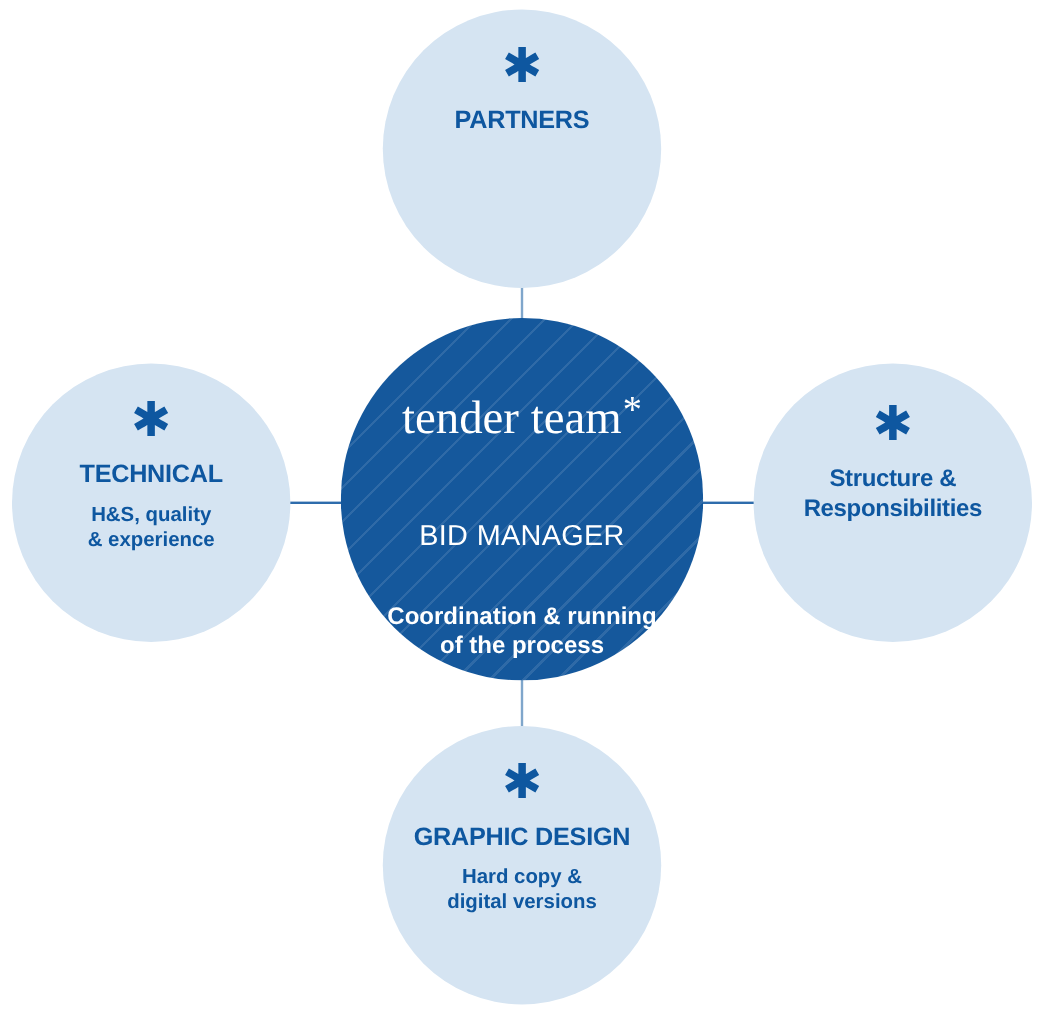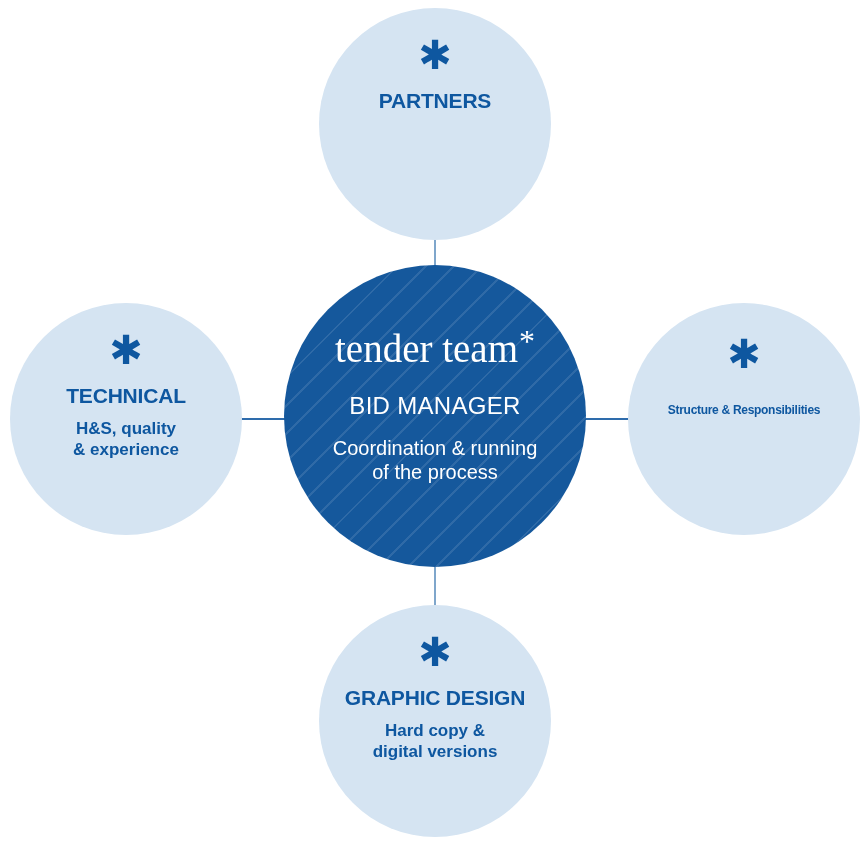--- a/index.html
+++ b/index.html
@@ -60,60 +60,60 @@
     white-space: pre-line;
     letter-spacing: -0.2px;
   }
   .sat-sub {
     font-weight: bold;
     font-size: 17px;
     line-height: 1.25;
     margin-top: 10px;
     white-space: pre-line;
   }
-  .sat-sub.small { font-size: 12px; letter-spacing: -0.3px; margin-top: 28px; }
+  .sat-sub.small { font-size: 20px; letter-spacing: -0.3px; margin-top: 12px; }
 
   .central {
     width: 302px;
     height: 302px;
     left: 284px;
     top: 265px;
     color: #ffffff;
     background-color: #15589c;
     background-image: repeating-linear-gradient(
       135deg,
       rgba(255, 255, 255, 0.11) 0px,
       rgba(255, 255, 255, 0.11) 2px,
       rgba(255, 255, 255, 0)   2px,
       rgba(255, 255, 255, 0)   20px
     );
     padding-top: 64px;
+    gap: 41px;
   }
   .logo {
     font-family: "Liberation Serif", serif;
     font-size: 39px;
     line-height: 1;
     white-space: nowrap;
   }
   .logo-ast {
     display: inline-block;
     font-size: 0.82em;
     transform: translateY(-0.30em);
     margin-left: 1px;
   }
   .role {
     font-weight: normal;
     font-size: 24px;
     margin-top: 24px;
     letter-spacing: 0.3px;
   }
   .desc {
-    font-weight: normal;
+    font-weight: bold;
     font-size: 20px;
-    margin-top: 16px;
     line-height: 1.22;
     white-space: pre-line;
   }
 </style>
 </head>
 <body>
 
 <div class="stage">
 
   <div class="conn conn-v conn-top"></div>

